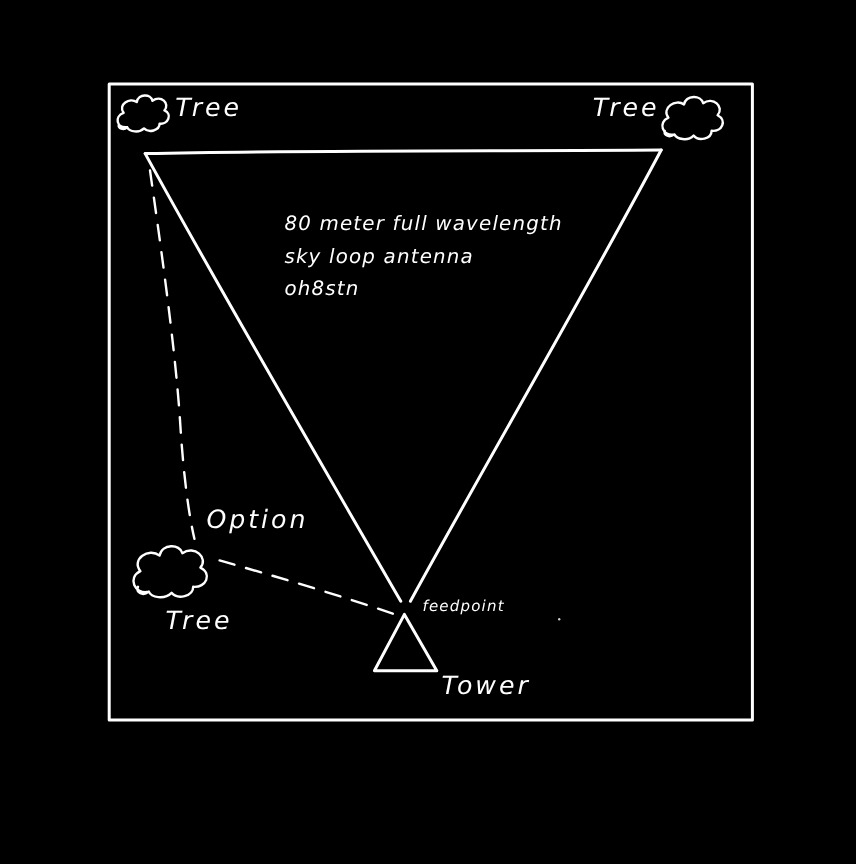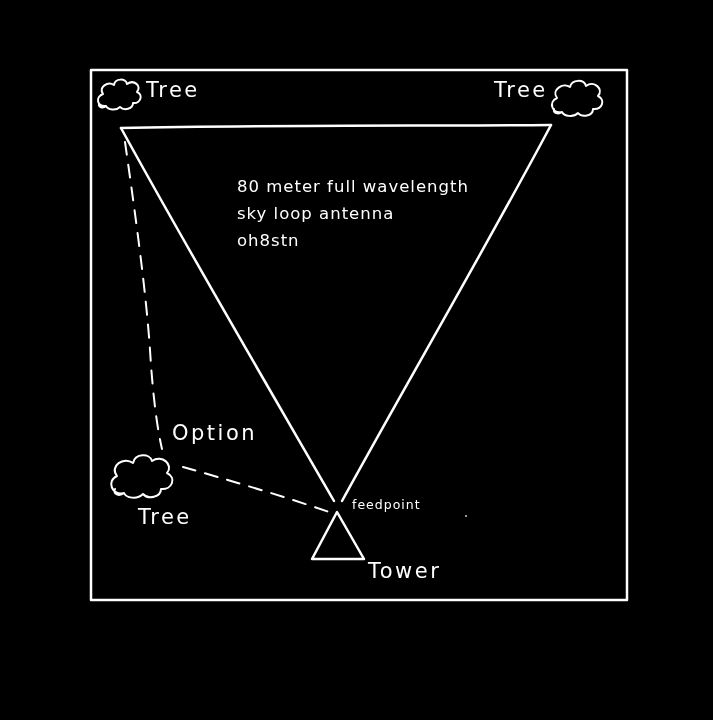--- a/index.html
+++ b/index.html
@@ -6,20 +6,21 @@
     margin: 0;
     padding: 0;
     background: #000;
   }
   .canvas {
     position: relative;
     width: 713px;
     height: 685px;
     background: #000;
     overflow: hidden;
+    font-style: italic;
   }
   svg {
     display: block;
   }
   text {
     fill: #ffffff;
     font-family: "DejaVu Sans", sans-serif;
   }
   .label {
     font-size: 21px;

